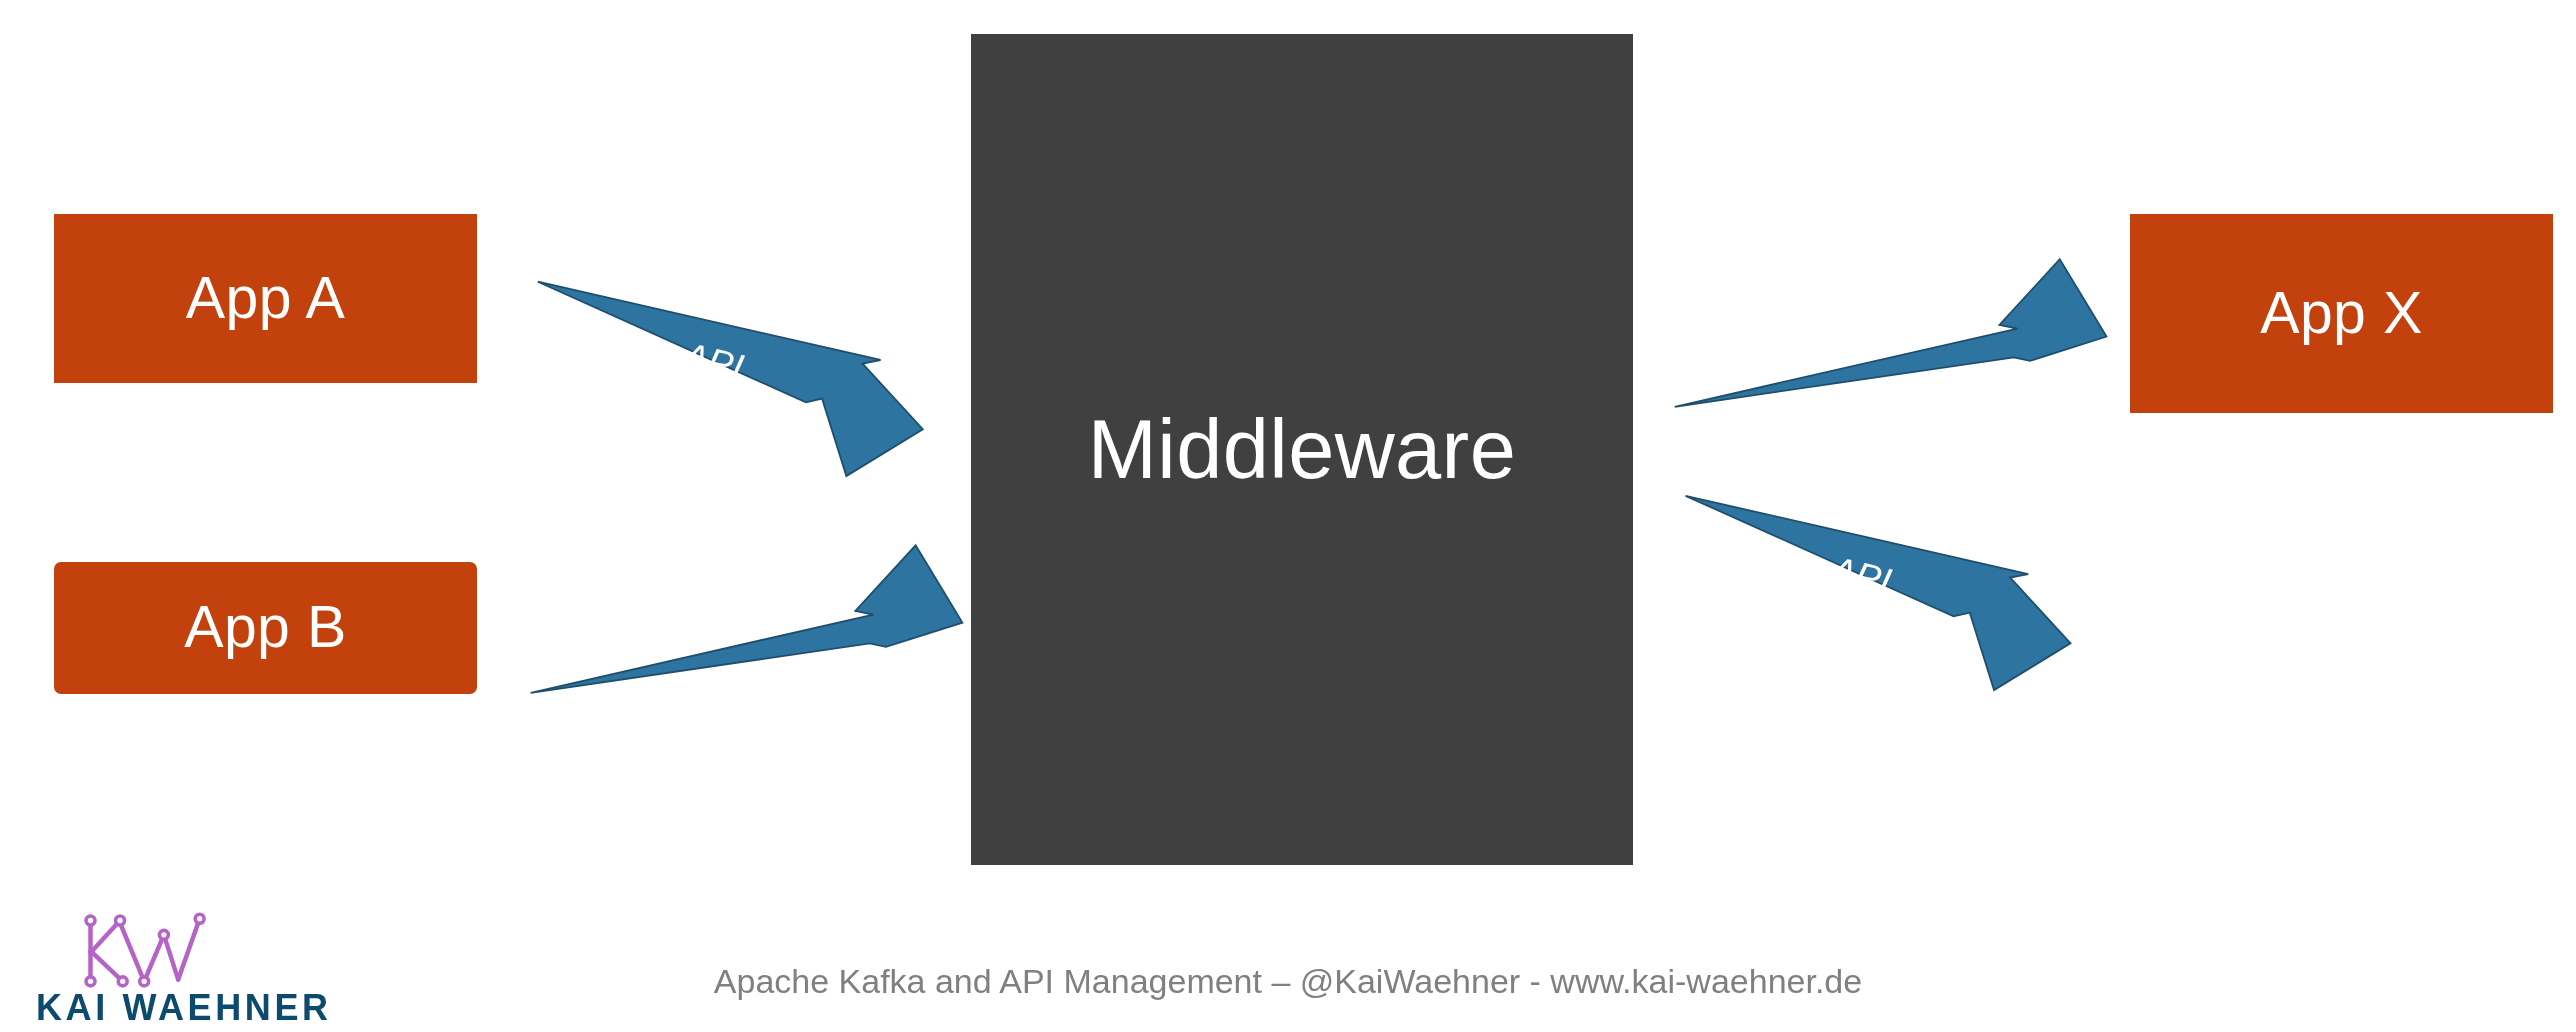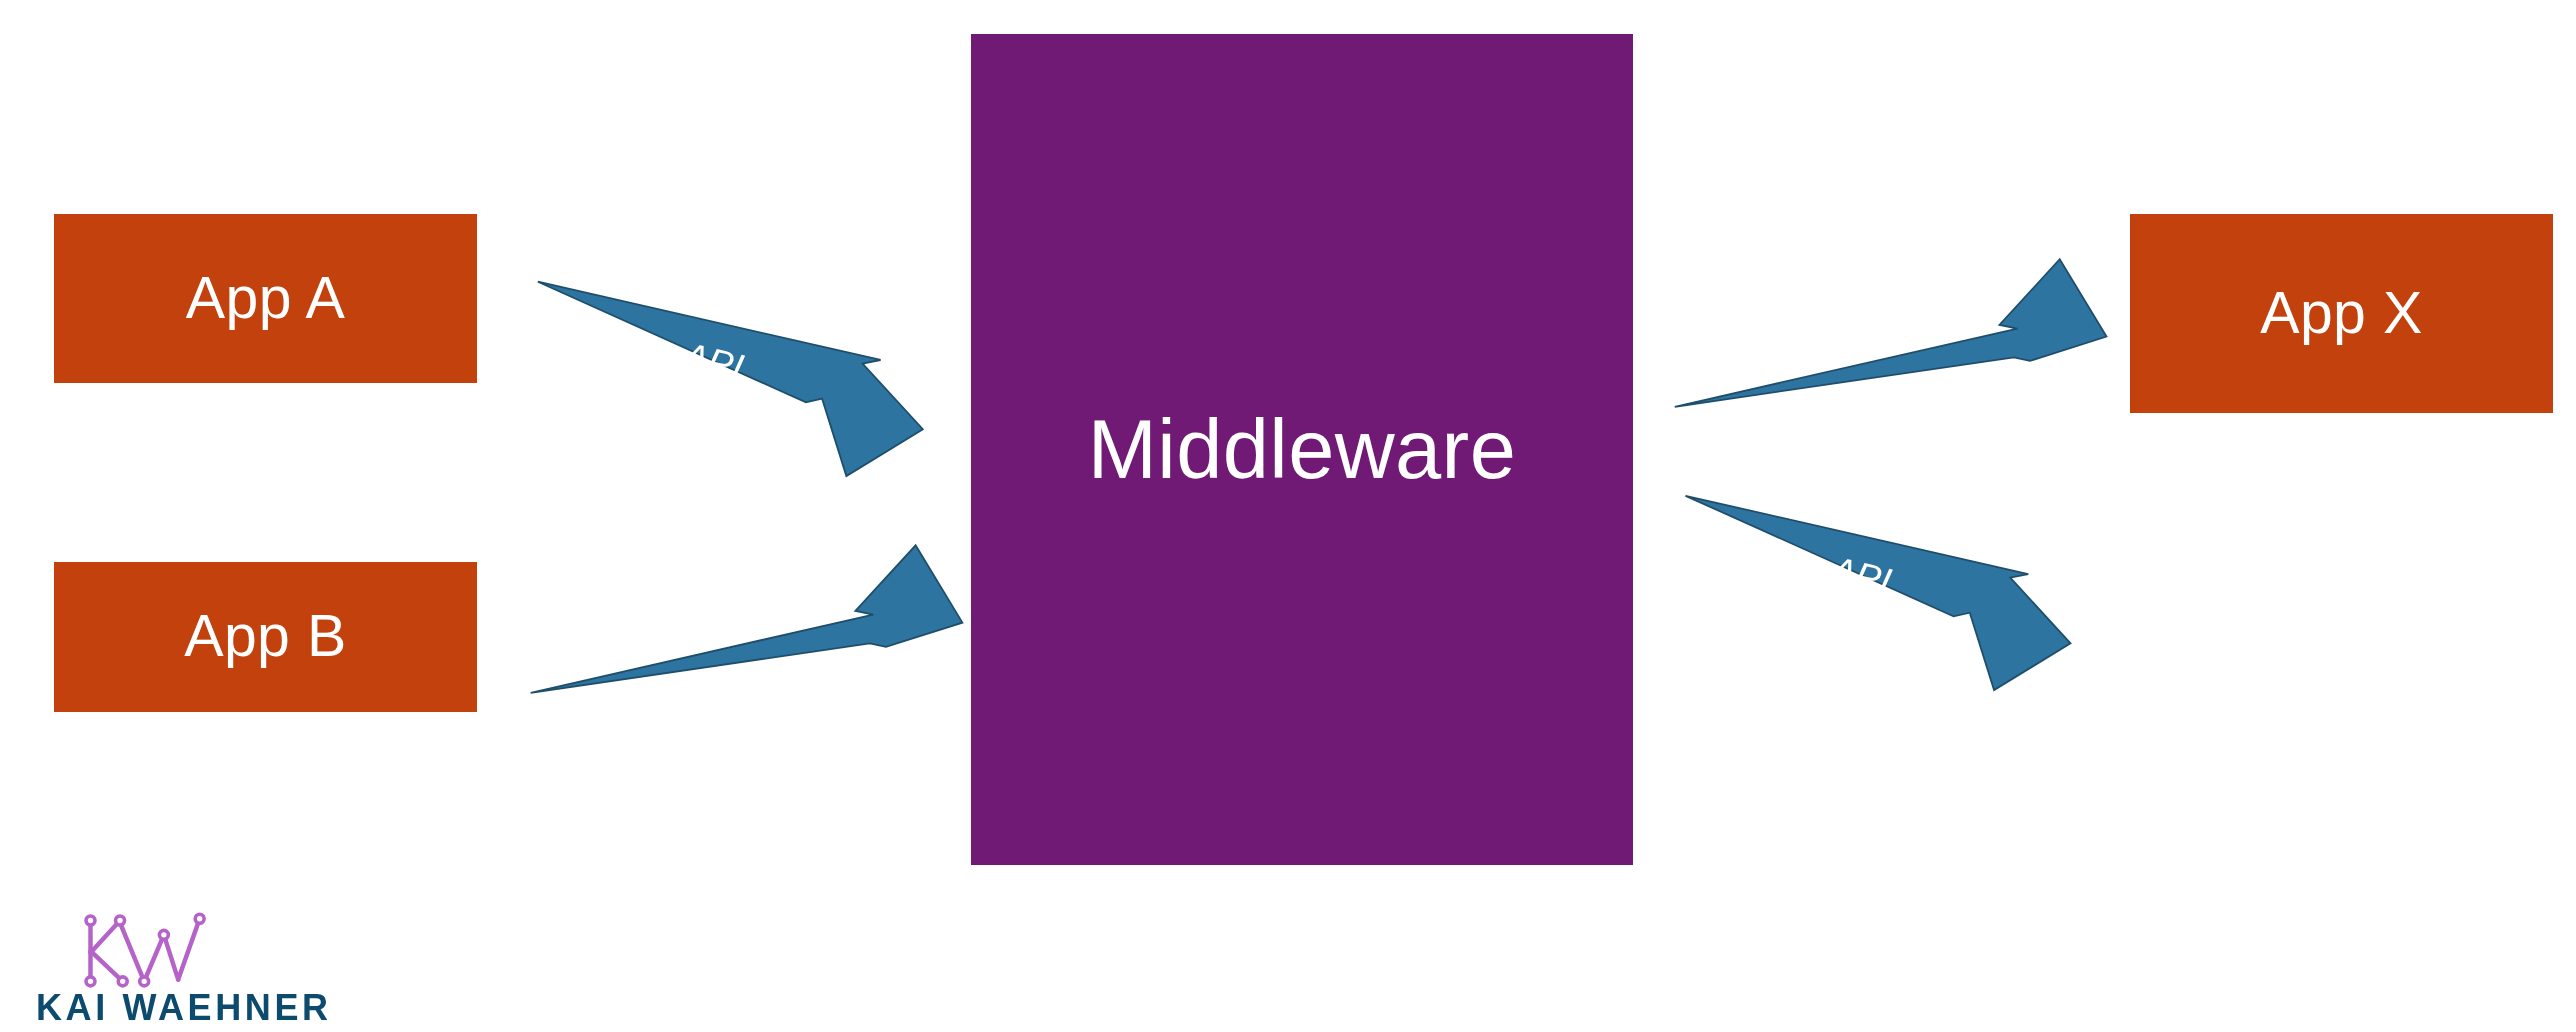--- a/index.html
+++ b/index.html
@@ -29,29 +29,29 @@
     box-sizing: border-box;
     text-align: center;
     line-height: 1.05;
   }
   .app-box {
     background: #c2410c;
     font-size: 59px;
     letter-spacing: 0.4px;
   }
   .middleware-box {
-    background: #701a75;
+    background: #404040;
     font-size: 83px;
     letter-spacing: 0.4px;
     justify-content: center;
   }
 
   
   #app-a      { left: 54px;   top: 214px; width: 423px; height: 169px; }
-  #app-b      { left: 54px;   top: 562px; width: 423px; height: 150px; }
+  #app-b      { left: 54px;   top: 562px; width: 423px; height: 132px; border-radius: 7px; }
   #app-x      { left: 2130px; top: 214px; width: 423px; height: 199px; }
   #app-y      { left: 2130px; top: 562px; width: 423px; height: 169px; }
   #middleware { left: 971px; top: 34px;  width: 662px; height: 831px; }
 
   
   #arrows {
     position: absolute;
     left: 0;
     top: 0;
     width: 2576px;
@@ -167,15 +167,16 @@
         <circle cx="113" cy="14" r="5"></circle>
         <circle cx="116" cy="82" r="5"></circle>
         <circle cx="140" cy="82" r="5"></circle>
         <circle cx="162" cy="30" r="5"></circle>
         <circle cx="202" cy="12" r="5"></circle>
       </g>
     </svg>
     <div id="logo-wordmark">KAI WAEHNER</div>
   </div>
 
+  <div id="footer-text">Apache Kafka and API Management – @KaiWaehner - www.kai-waehner.de</div>
 
 </div>
 
 
 </body></html>

